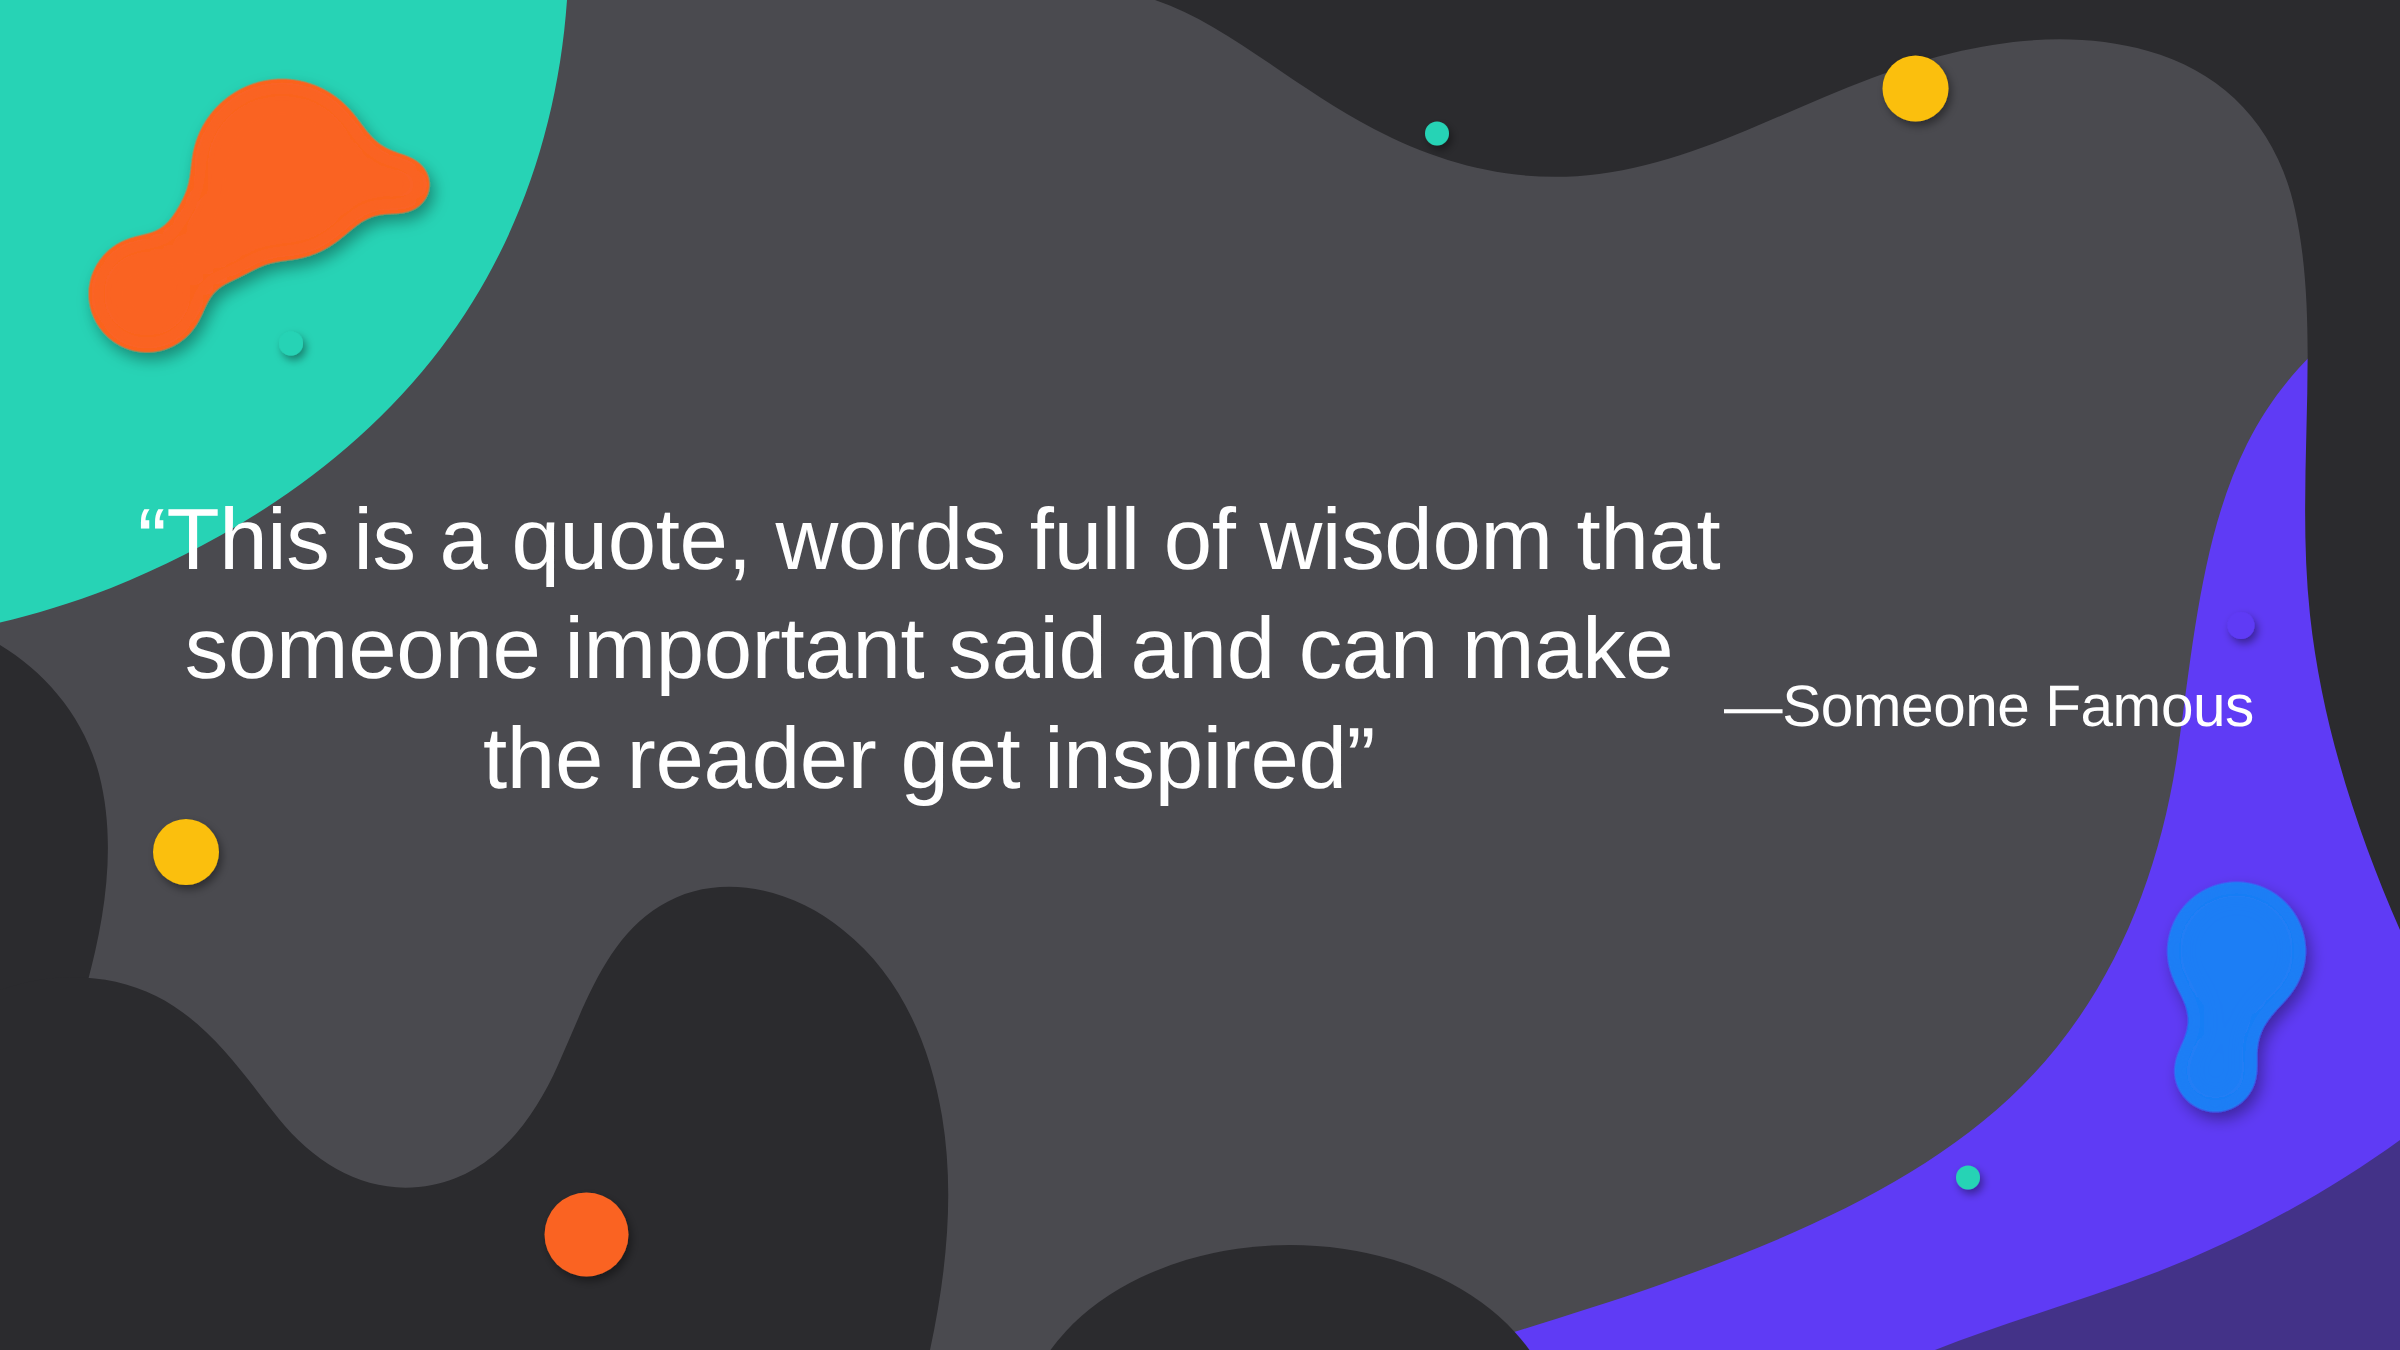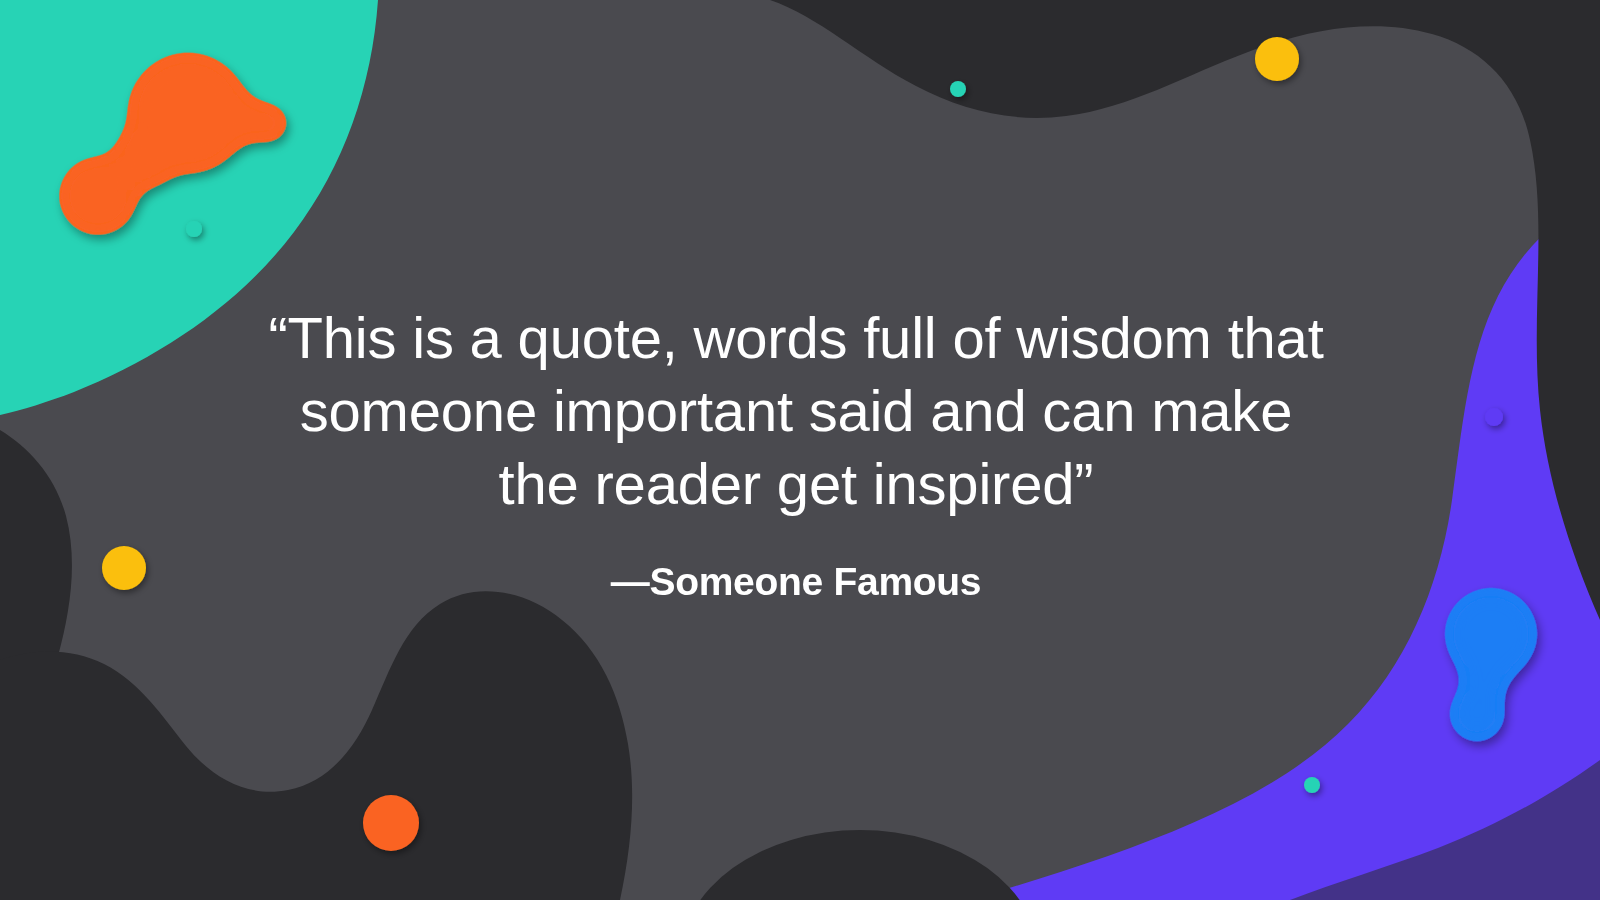--- a/index.html
+++ b/index.html
@@ -22,21 +22,21 @@
     height: 900px;
     display: block;
   }
   #content {
     position: absolute;
     left: 0;
     top: 0;
     width: 1592px;
     height: 900px;
     display: flex;
-    flex-direction: column;
+    flex-direction: row;
     align-items: center;
     justify-content: center;
     z-index: 5;
     pointer-events: none;
   }
   #quote-text {
     width: 1060px;
     margin: 0;
     padding: 0;
     text-align: center;
@@ -48,21 +48,21 @@
     letter-spacing: -0.2px;
     transform: translateY(-18px);
   }
   #quote-attribution {
     margin: 0;
     padding: 0;
     text-align: center;
     color: #FFFFFF;
     font-family: "Liberation Sans", sans-serif;
     font-size: 39px;
-    font-weight: 700;
+    font-weight: 400;
     letter-spacing: -0.3px;
     transform: translateY(22px);
   }
 </style>
 </head>
 <body>
 
 <div id="slide">
 
   <svg id="bg-layer" viewBox="0 0 1600 900" preserveAspectRatio="none">

